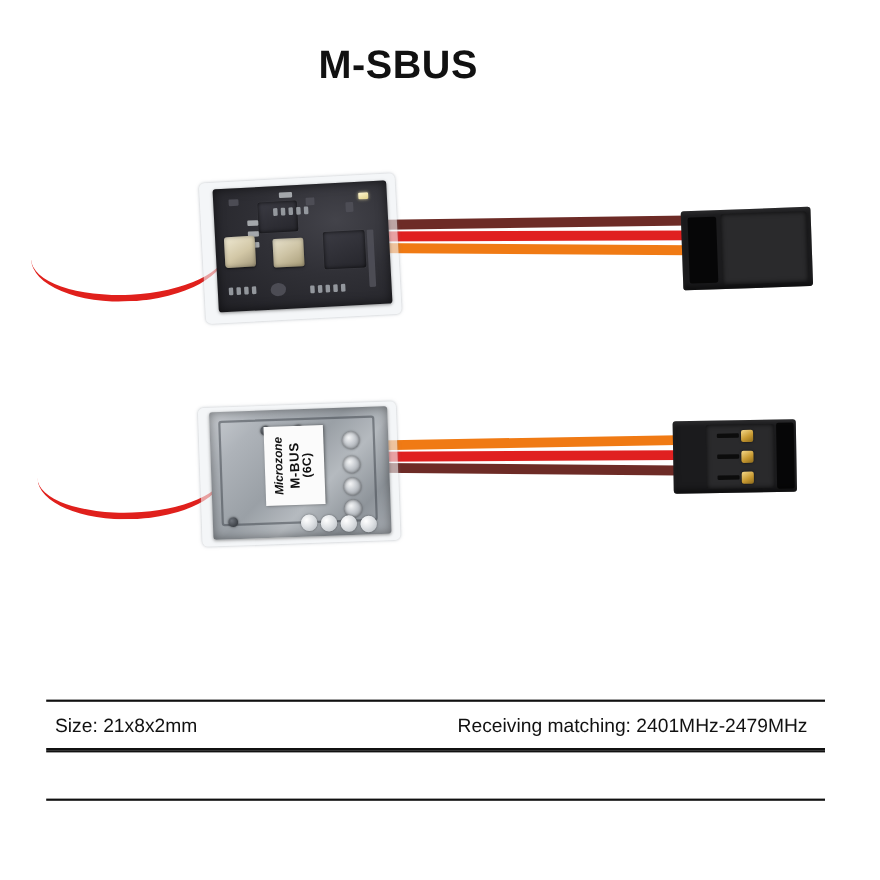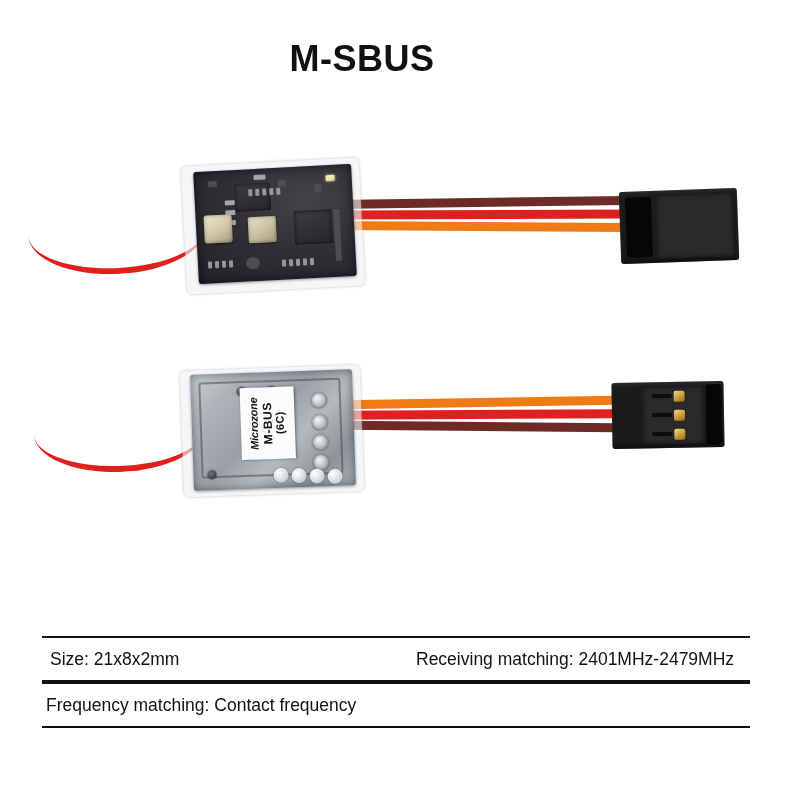--- a/index.html
+++ b/index.html
@@ -372,17 +372,16 @@
     <div class="spec-cell left">Size: 21x8x2mm</div>
     <div class="spec-cell right">Receiving matching: 2401MHz-2479MHz</div>
   </div>
 
   <div class="spec-rule"></div>
 
 
   <div class="spec-rule"></div>
 
   <div class="spec-row">
-    <div class="spec-cell right">Frequency matching: Contact frequency</div>
   </div>
 
   <div class="spec-rule"></div>
 </div>
 
 </body></html>

